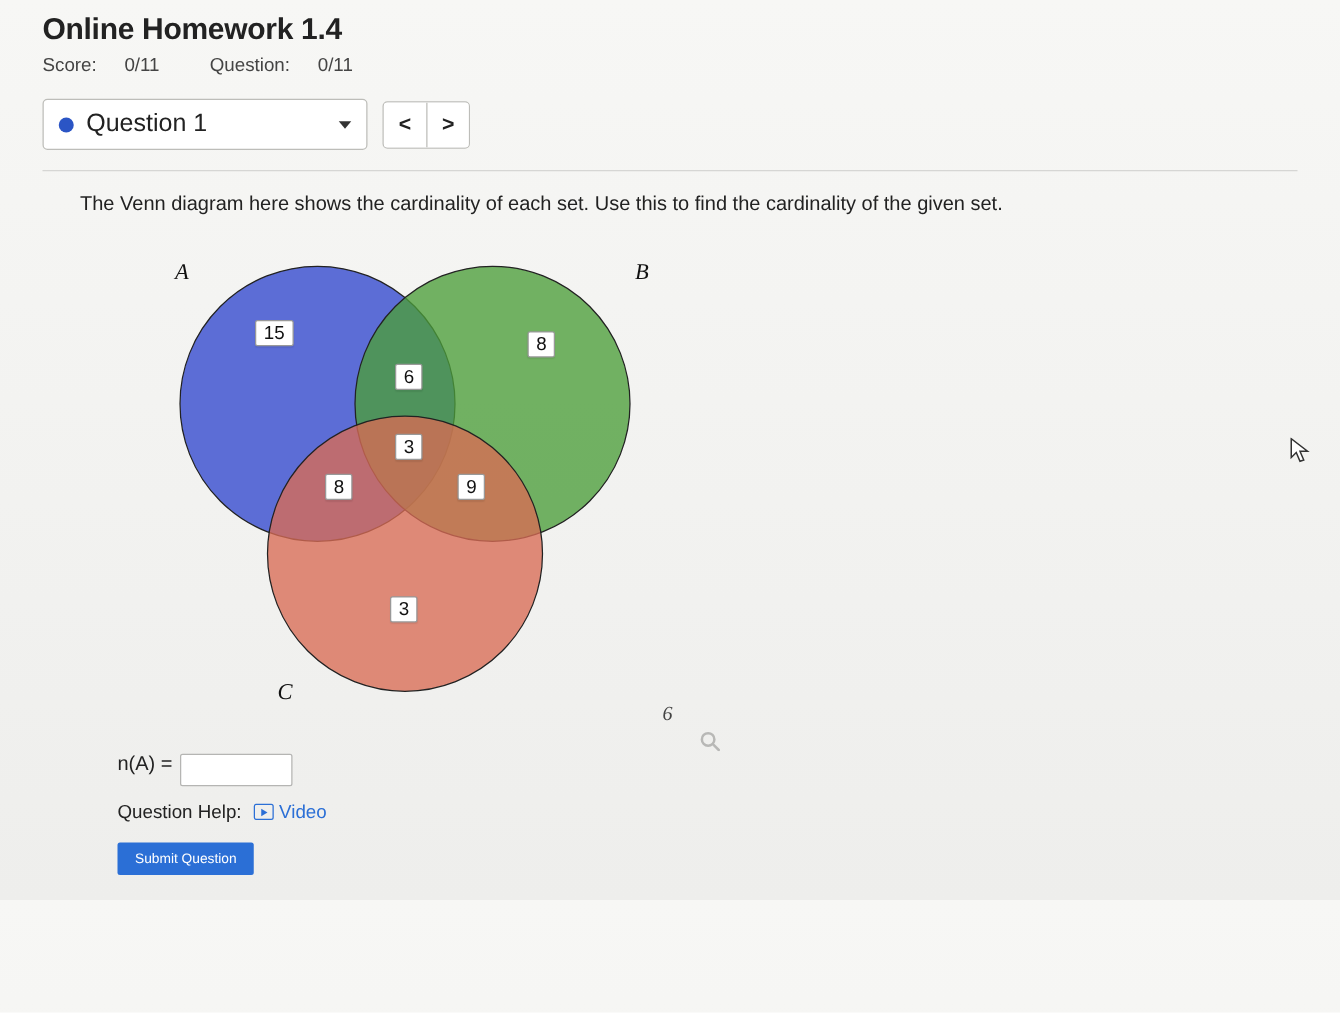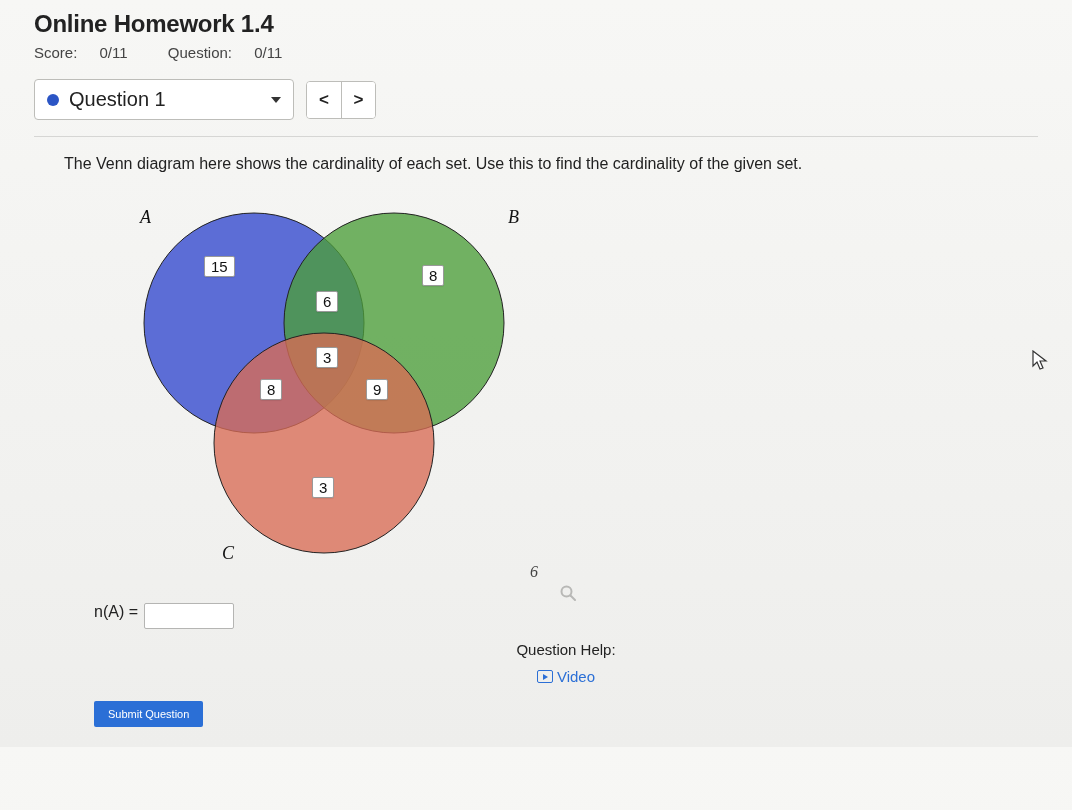--- a/index.html
+++ b/index.html
@@ -104,21 +104,20 @@
       padding: 4px 6px;
       font-size: 14px;
       border-radius: 2px;
     }
     .help-row {
       margin: 12px 0 10px 60px;
       font-size: 15px;
       display: flex;
       align-items: center;
       gap: 10px;
-      flex-direction: column;
     }
     .video-link {
       color: #2b6fd6;
       text-decoration: none;
       cursor: pointer;
       display: inline-flex;
       align-items: center;
       gap: 4px;
       text-align: center;
     }

